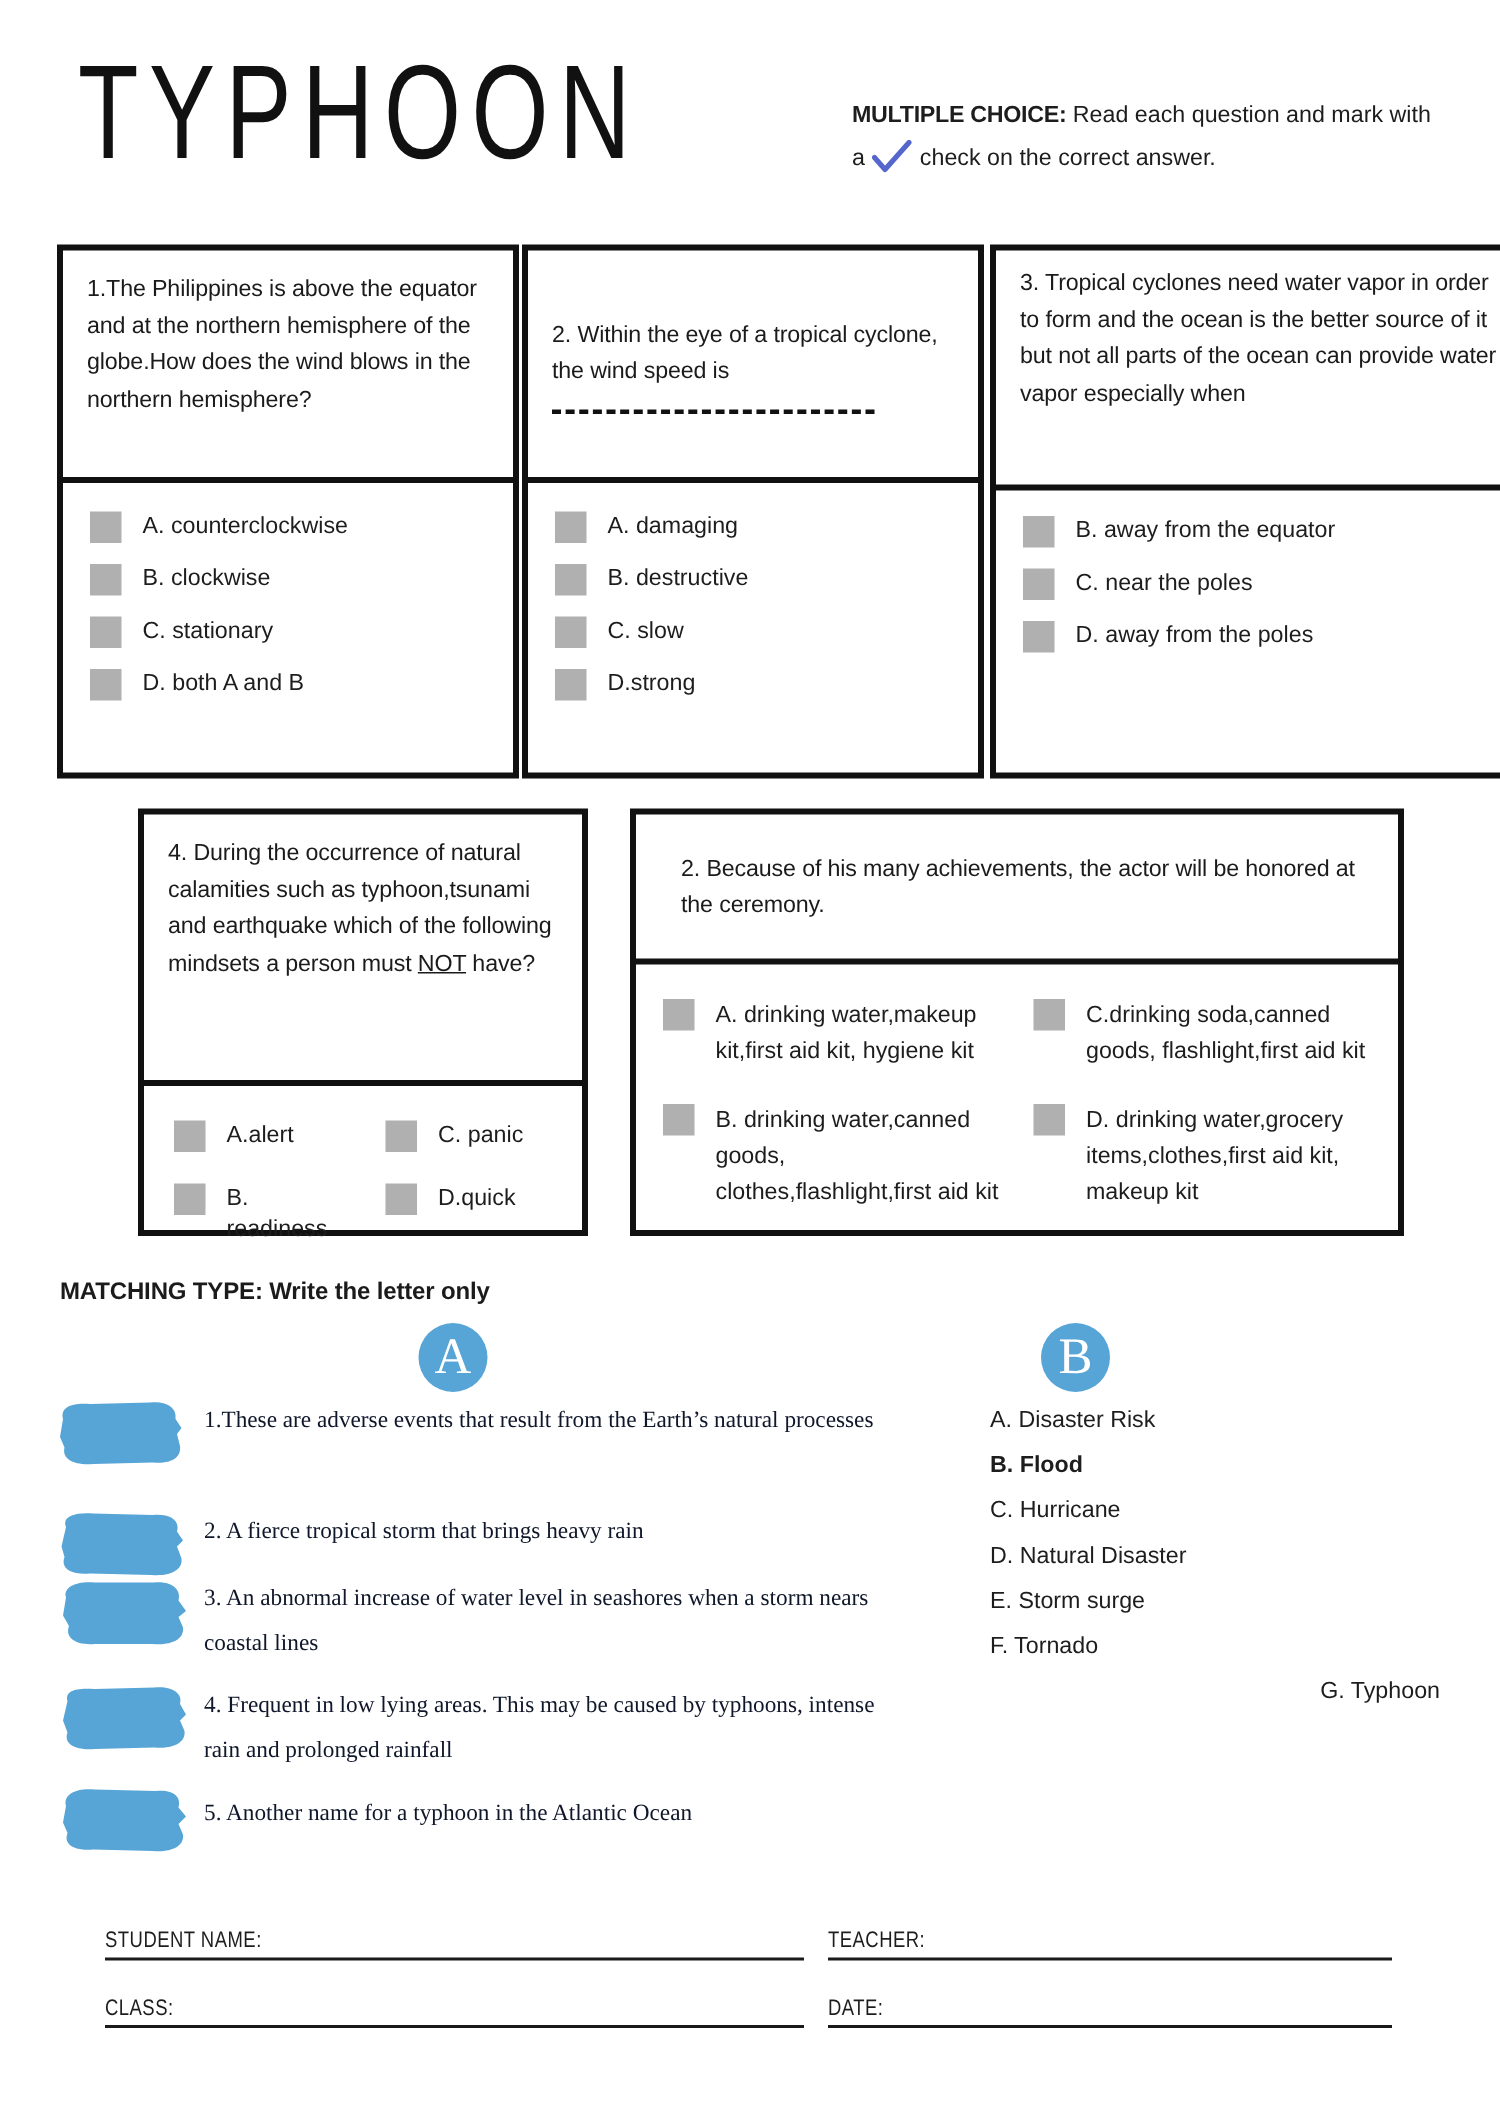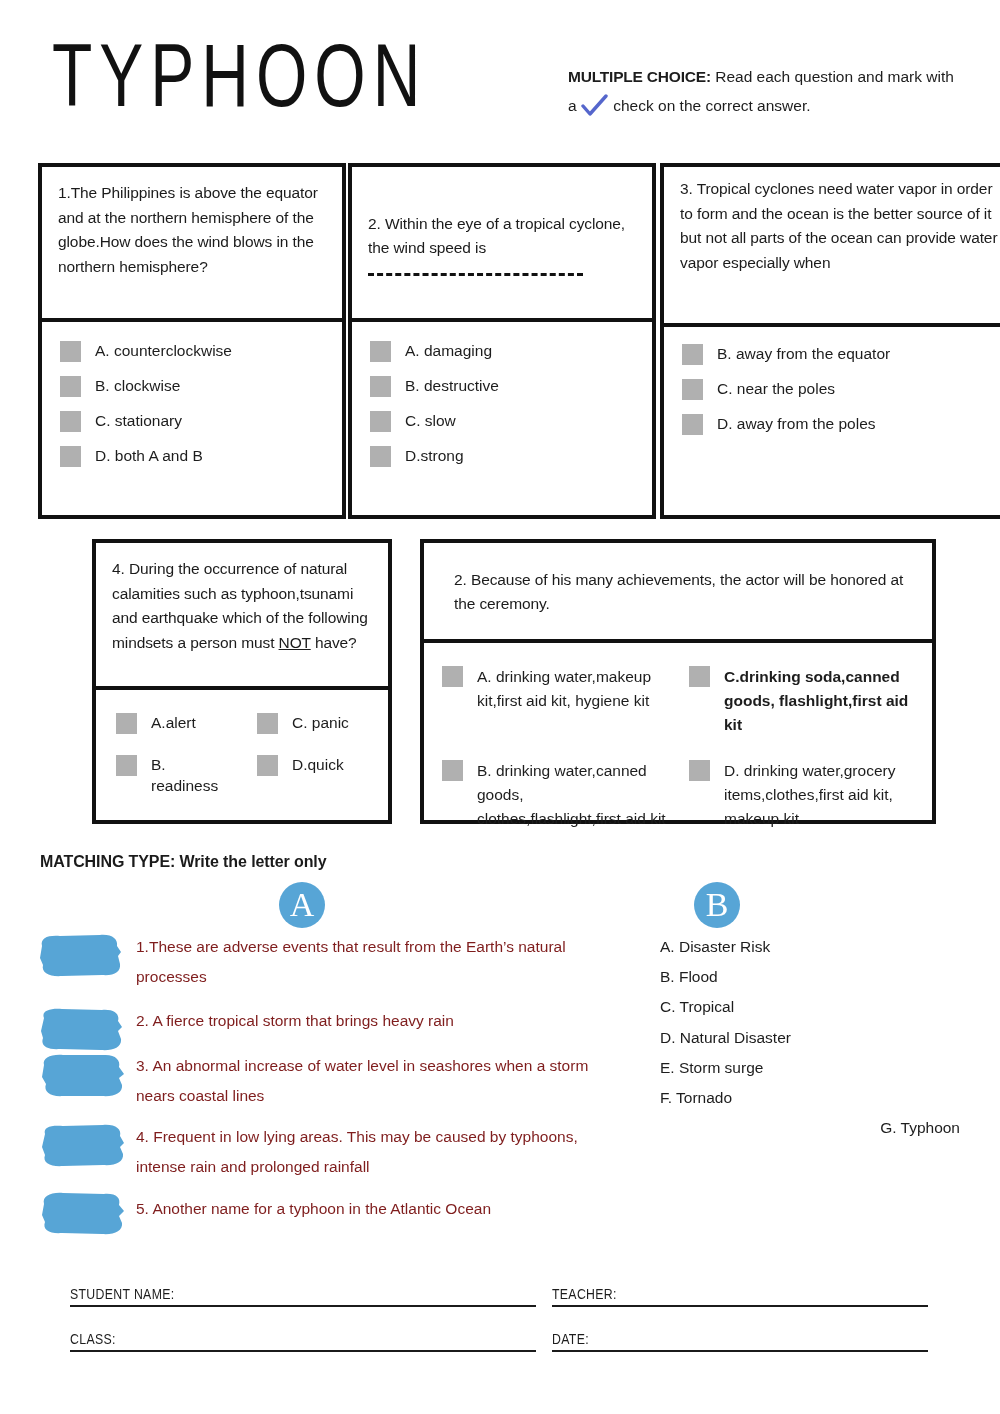--- a/index.html
+++ b/index.html
@@ -81,21 +81,21 @@
     display: flex; align-items: center; justify-content: center;
     line-height: 1;
   }
   #circle-a { left: 279px; top: 882px; }
   #circle-b { left: 694px; top: 882px; }
 
   .blob { position: absolute; width: 86px; height: 46px; }
 
   .mitem {
     position: absolute; left: 136px; width: 470px;
-    font-size: 15.5px; line-height: 30px; color: #7f1d1d;
+    font-size: 15.5px; line-height: 30px; color: #0f172a; font-family: Liberation Serif, serif;
   }
 
   .bitem {
     position: absolute; left: 660px; width: 300px;
     font-size: 15.5px; line-height: 30px; color: #1d1d1d;
   }
 
   
   .ffield { position: absolute; }
   .flabel {
@@ -178,21 +178,21 @@
         <span class="olabel">C. near the poles</span>
       </div>
       <div class="opt">
         <span class="cbox"></span>
         <span class="olabel">D. away from the poles</span>
       </div>
     </div>
   </div>
 
   <div class="qbox" id="q4" style="left:92px; top:539px; width:300px; height:285px;">
-    <div class="qhead" style="height:147px;">
+    <div class="qhead" style="height:181px;">
       <span>4. During the occurrence of natural calamities such as typhoon,tsunami and earthquake which of the following mindsets a person must </span><u class="notu">NOT</u><span> have?</span>
     </div>
     <div class="qbody" style="padding:22px 10px 14px 20px;">
       <div class="opt-grid">
         <div class="opt">
           <span class="cbox"></span>
           <span class="olabel">A.alert</span>
         </div>
         <div class="opt">
           <span class="cbox"></span>
@@ -213,21 +213,21 @@
   <div class="qbox" id="q5" style="left:420px; top:539px; width:516px; height:285px;">
     <div class="qhead center" style="height:100px; padding-left:30px;">2. Because of his many achievements, the actor will be honored at the ceremony.</div>
     <div class="qbody" style="padding:22px 14px 14px 18px;">
       <div class="opt-grid" style="row-gap:22px; column-gap:18px;">
         <div class="opt">
           <span class="cbox"></span>
           <span class="olabel" style="line-height:24px;">A. drinking water,makeup kit,first aid kit, hygiene kit</span>
         </div>
         <div class="opt">
           <span class="cbox"></span>
-          <span class="olabel" style="line-height:24px;font-weight:bold;">C.drinking soda,canned goods, flashlight,first aid kit</span>
+          <span class="olabel" style="line-height:24px;">C.drinking soda,canned goods, flashlight,first aid kit</span>
         </div>
         <div class="opt">
           <span class="cbox"></span>
           <span class="olabel" style="line-height:24px;">B. drinking water,canned goods, clothes,flashlight,first aid kit</span>
         </div>
         <div class="opt">
           <span class="cbox"></span>
           <span class="olabel" style="line-height:24px;">D. drinking water,grocery items,clothes,first aid kit, makeup kit</span>
         </div>
       </div>
@@ -265,22 +265,22 @@
       </svg>
   </div>
 
   <div class="mitem" style="top:932px;">1.These are adverse events that result from the Earth’s natural processes</div>
   <div class="mitem" style="top:1006px;">2. A fierce tropical storm that brings heavy rain</div>
   <div class="mitem" style="top:1051px;">3. An abnormal increase of water level in seashores when a storm nears coastal lines</div>
   <div class="mitem" style="top:1122px;">4. Frequent in low lying areas. This may be caused by typhoons, intense rain and prolonged rainfall</div>
   <div class="mitem" style="top:1194px;"> 5. Another name for a typhoon in the Atlantic Ocean</div>
 
   <div class="bitem" style="top:932px;">A. Disaster Risk</div>
-  <div class="bitem" style="top:962px;">B. Flood</div>
-  <div class="bitem" style="top:992px;">C. Tropical</div>
+  <div class="bitem" style="top:962px;font-weight:bold;">B. Flood</div>
+  <div class="bitem" style="top:992px;">C. Hurricane</div>
   <div class="bitem" style="top:1023px;">D. Natural Disaster</div>
   <div class="bitem" style="top:1053px;">E. Storm surge</div>
   <div class="bitem" style="top:1083px;">F. Tornado</div>
   <div class="bitem" style="top:1113px;text-align:right;">G. Typhoon</div>
 
   <div class="ffield" style="left:70px; top:1285px; width:466px;">
     <span class="flabel">STUDENT NAME:</span>
     <div class="fline"></div>
   </div>
   <div class="ffield" style="left:552px; top:1285px; width:376px;">

